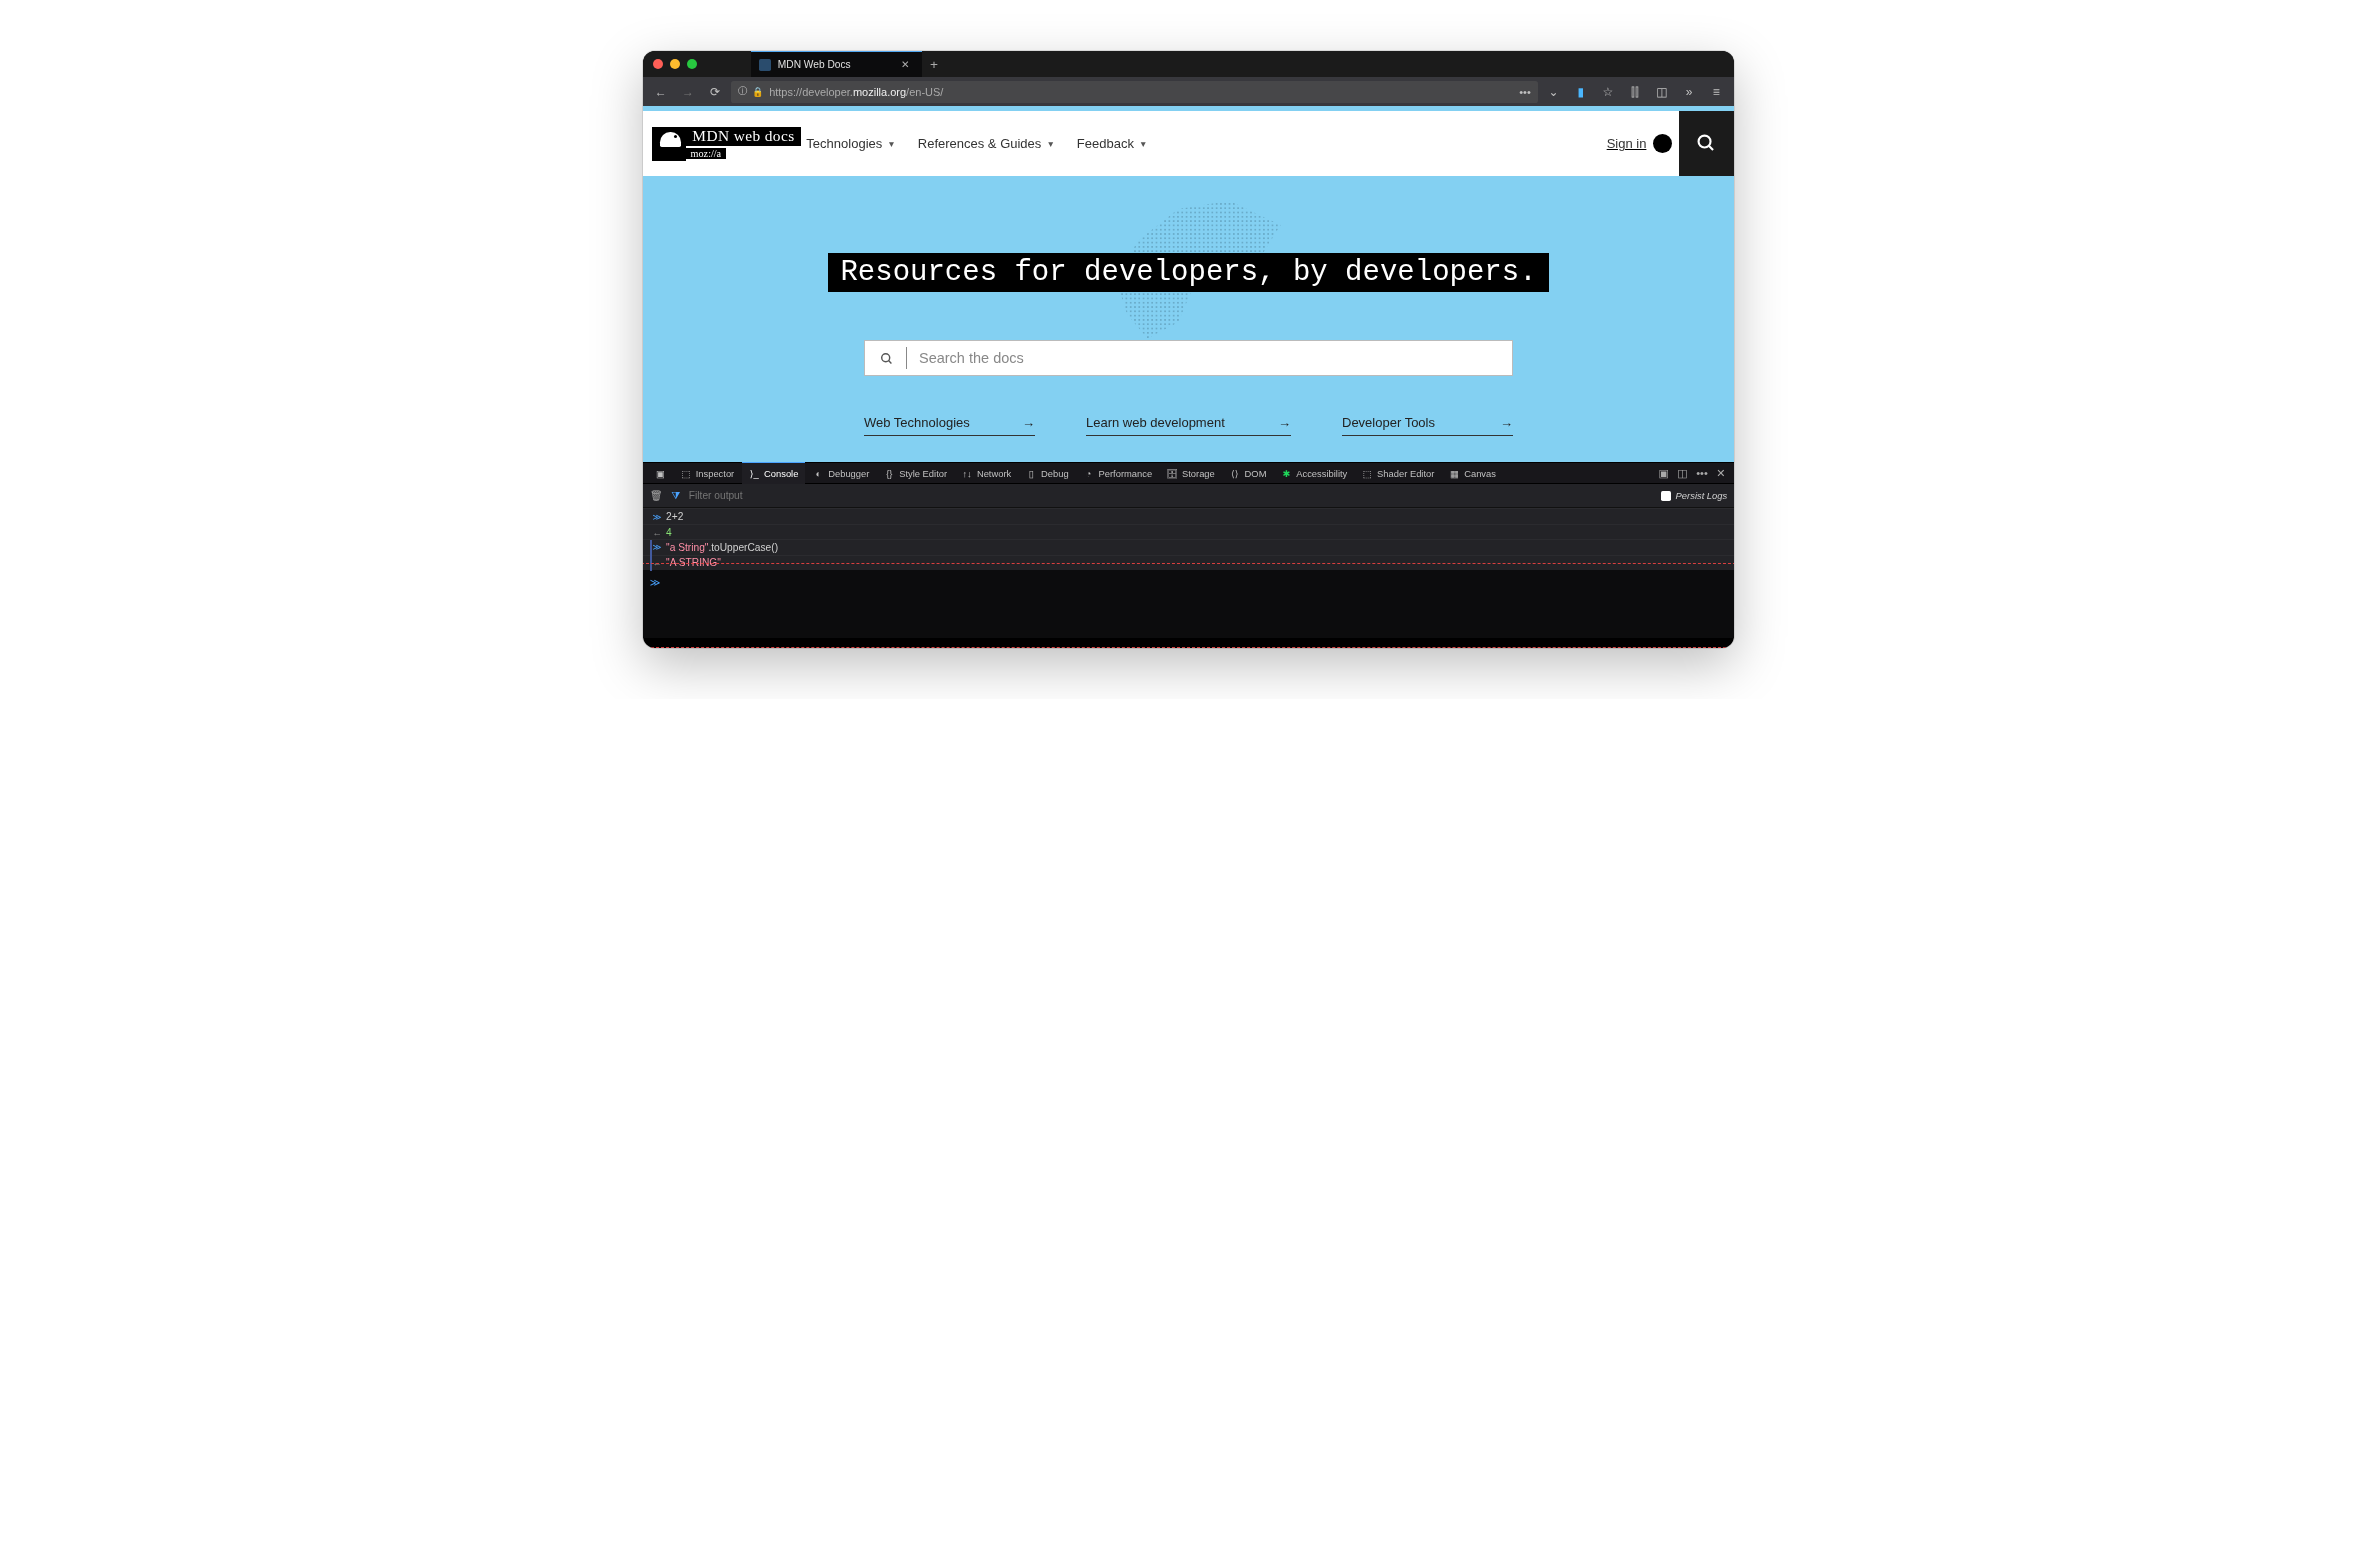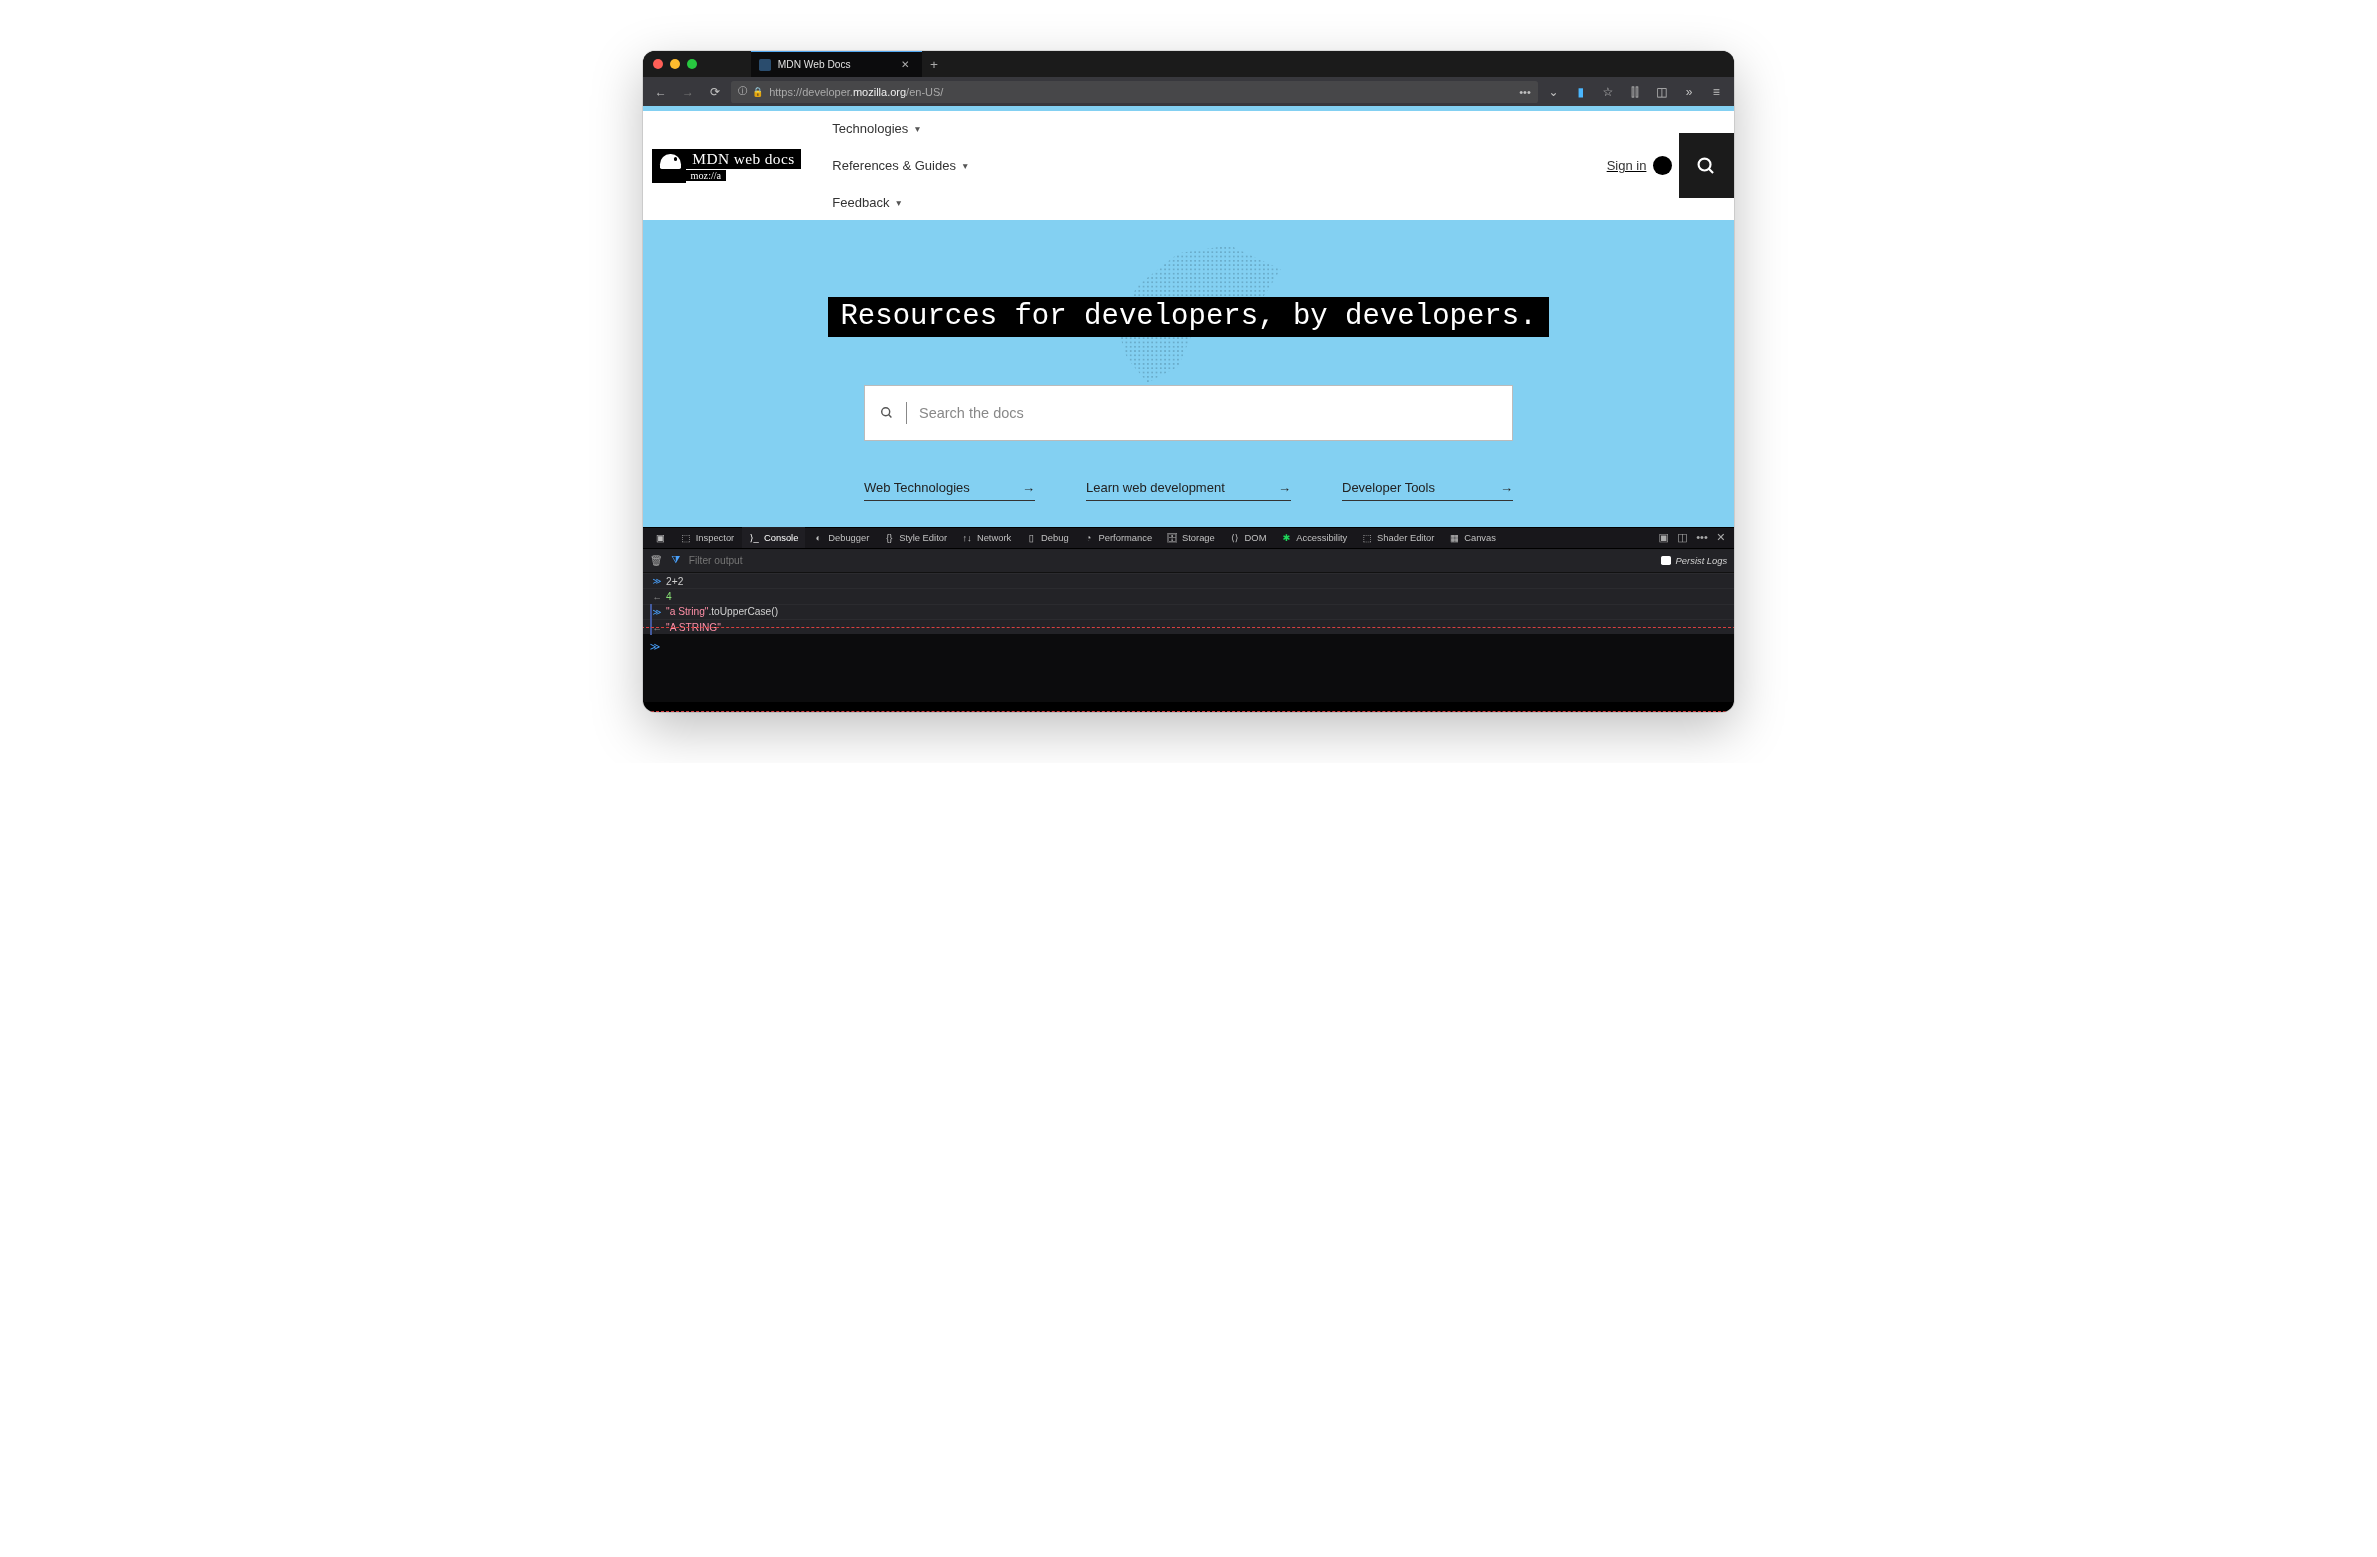--- a/index.html
+++ b/index.html
@@ -31,36 +31,36 @@
   
   .page-stripe { height:5.1px; background:#83d0f2; }
   .mdn-hdr { background:#fff; display:flex; align-items:center; padding:10.2px 0; }
   .mdn-logo { display:flex; align-items:stretch; margin-left:8.5px; }
   .logo-dino { width:34px; height:34px; background:#000; position:relative; }
   .logo-dino::after { content:""; position:absolute; width:20.5px; height:15.4px; background:#fff; border-radius:10.2px 10.2px 1.7px 1.7px; top:5.1px; left:8.5px; }
   .logo-dino::before { content:""; position:absolute; width:3.4px; height:3.4px; background:#000; border-radius:50%; top:8.5px; left:22px; z-index:2; }
   .logo-text { display:flex; flex-direction:column; }
   .logo-title { background:#000; color:#fff; font-family: Georgia, serif; font-size:15.4px; padding:0.9px 6.8px; letter-spacing:0.4px; }
   .logo-moz { background:#000; color:#fff; font-family: Georgia, serif; font-size:10.2px; padding:0 5.1px; align-self:flex-start; margin-top:1.7px; }
-  .mdn-nav { display:flex; gap:22px; margin-left:31px; font-size:13px; color:#333;flex-direction:column; }
+  .mdn-nav { display:flex; gap:22px; margin-left:5px; font-size:13px; color:#333; }
   .mdn-nav-item { display:flex; align-items:center; gap:5.1px; }
   .chev { font-size:8.5px; color:#555; }
   .mdn-right { margin-left:auto; display:flex; align-items:center;text-decoration:underline; }
   .signin { font-size:13px; color:#333; margin-right:6.8px; }
   .gh { width:19px; height:19px; border-radius:50%; background:#000; display:inline-block; margin-right:6.8px; }
   .search-btn { width:55px; height:65px; background:#1b1b1b; display:flex; align-items:center; justify-content:center; margin:-10.2px 0; }
   .search-btn svg { width:20.5px; height:20.5px; stroke:#fff; stroke-width:2.5; fill:none; }
 
   .hero { background:#83d0f2; padding:8.5px 0 26px 0; display:flex; flex-direction:column; align-items:center; position:relative; }
   .hero-dino { width:205px; height:162px; background: radial-gradient(circle at 40% 40%, rgba(40,80,100,0.35) 0.9px, transparent 1.3px);
                background-size: 4.3px 4.3px; opacity:0.8;
                clip-path: polygon(20% 80%, 15% 60%, 25% 35%, 45% 15%, 70% 10%, 95% 25%, 85% 45%, 55% 55%, 45% 85%, 30% 95%);
                margin-bottom:-94px; }
   .hero-title { background:#000; color:#fff; font-family: Liberation Mono, monospace; font-size:29px; padding:3.4px 12px; position:relative; z-index:2; }
-  .hero-search { width:649px; height:56px; background:#fff; border:0.9px solid #bbb; margin-top:48px; display:flex; align-items:center; padding:0 15.4px; gap:12px; }
+  .hero-search { width:649px; height:36px; background:#fff; border:0.9px solid #bbb; margin-top:48px; display:flex; align-items:center; padding:0 15.4px; gap:12px; }
   .hero-search svg { width:13.7px; height:13.7px; stroke:#555; stroke-width:2.5; fill:none; }
   .hero-search .divider { width:0.9px; height:22px; background:#888; }
   .hero-search input { border:none; outline:none; font-size:14.5px; color:#333; flex:1; }
   .hero-search input::placeholder { color:#888; }
   .hero-links { display:flex; gap:51px; margin-top:39px; }
   .hlink { display:flex; align-items:center; justify-content:space-between; width:171px; border-bottom:1.7px solid #333; padding-bottom:5.1px; font-size:13px; color:#222; }
   .hlink .arrow { font-weight:bold; }
 
   
   .dt-tabbar { background:#18171b; border-top:0.9px solid #000; display:flex; align-items:center; height:22px; padding:0 5.1px; gap:0.9px; font-size:9.4px; color:#c0c0c0; border-bottom:0.9px solid #000; }

